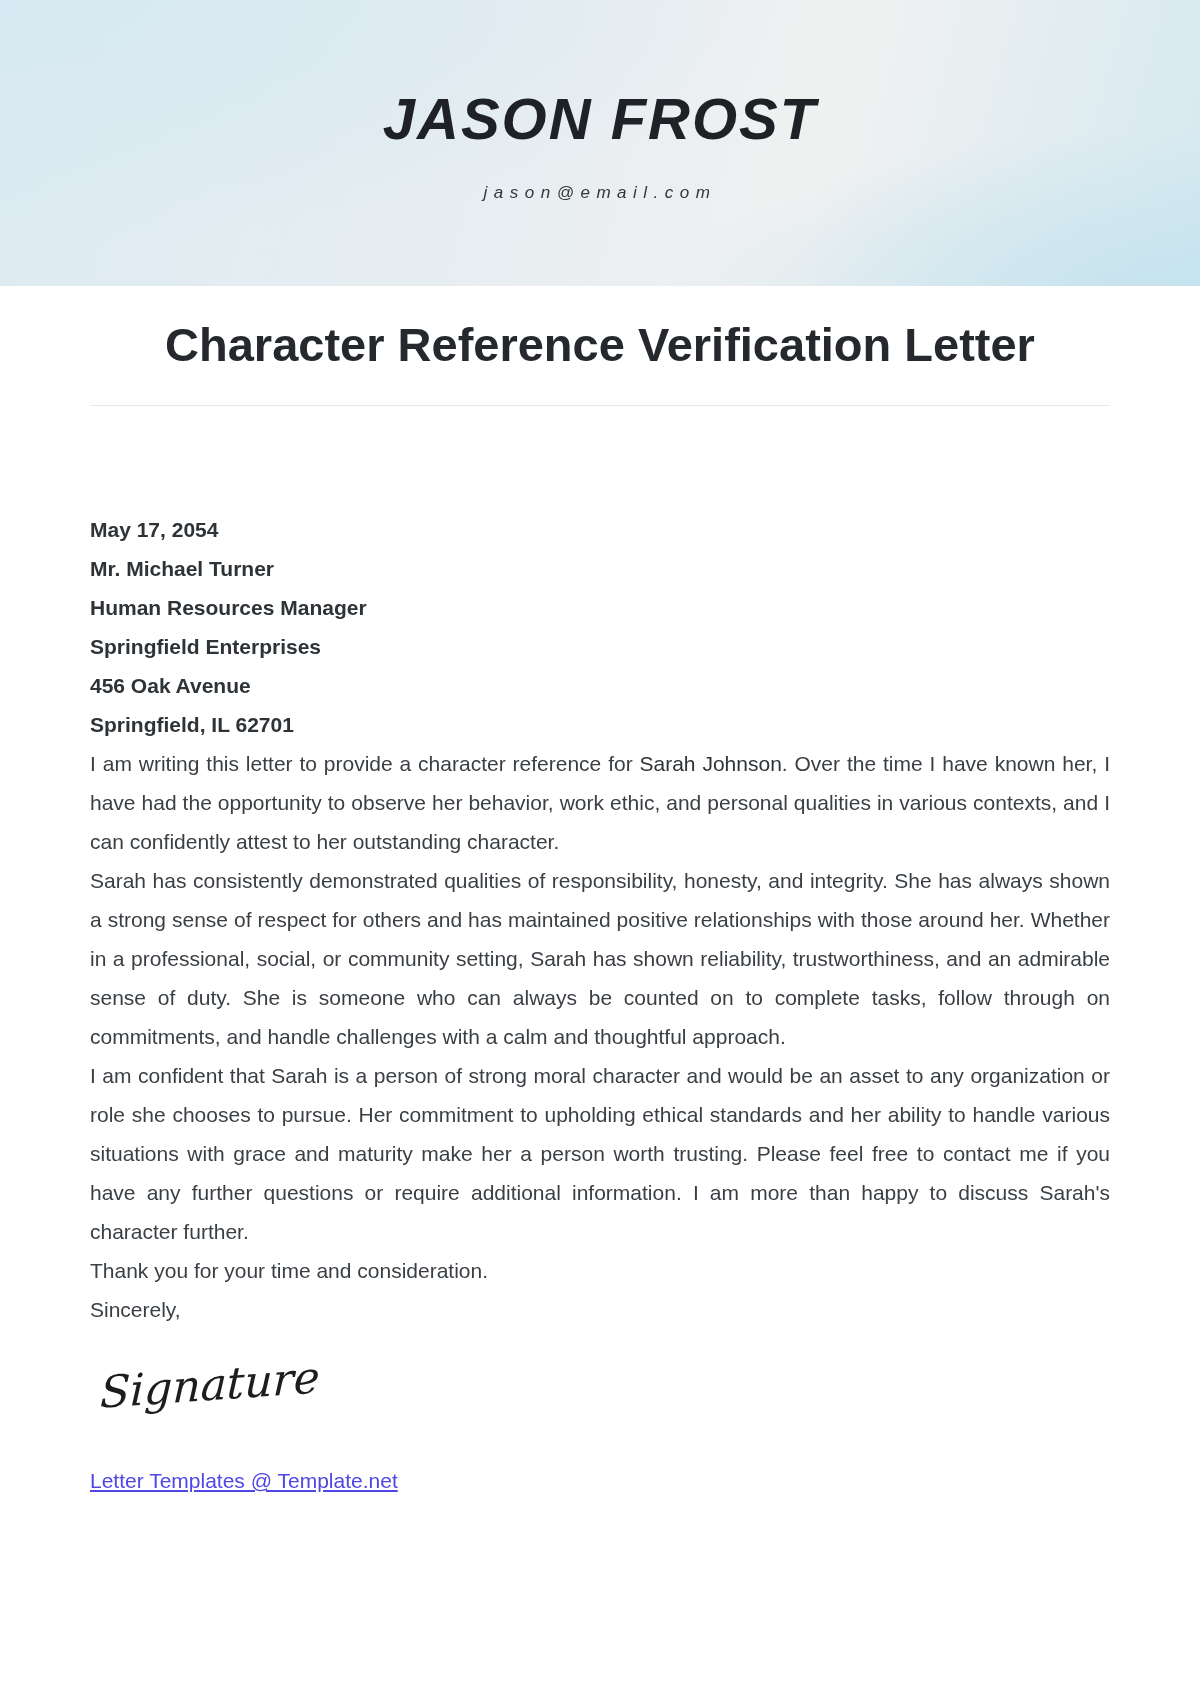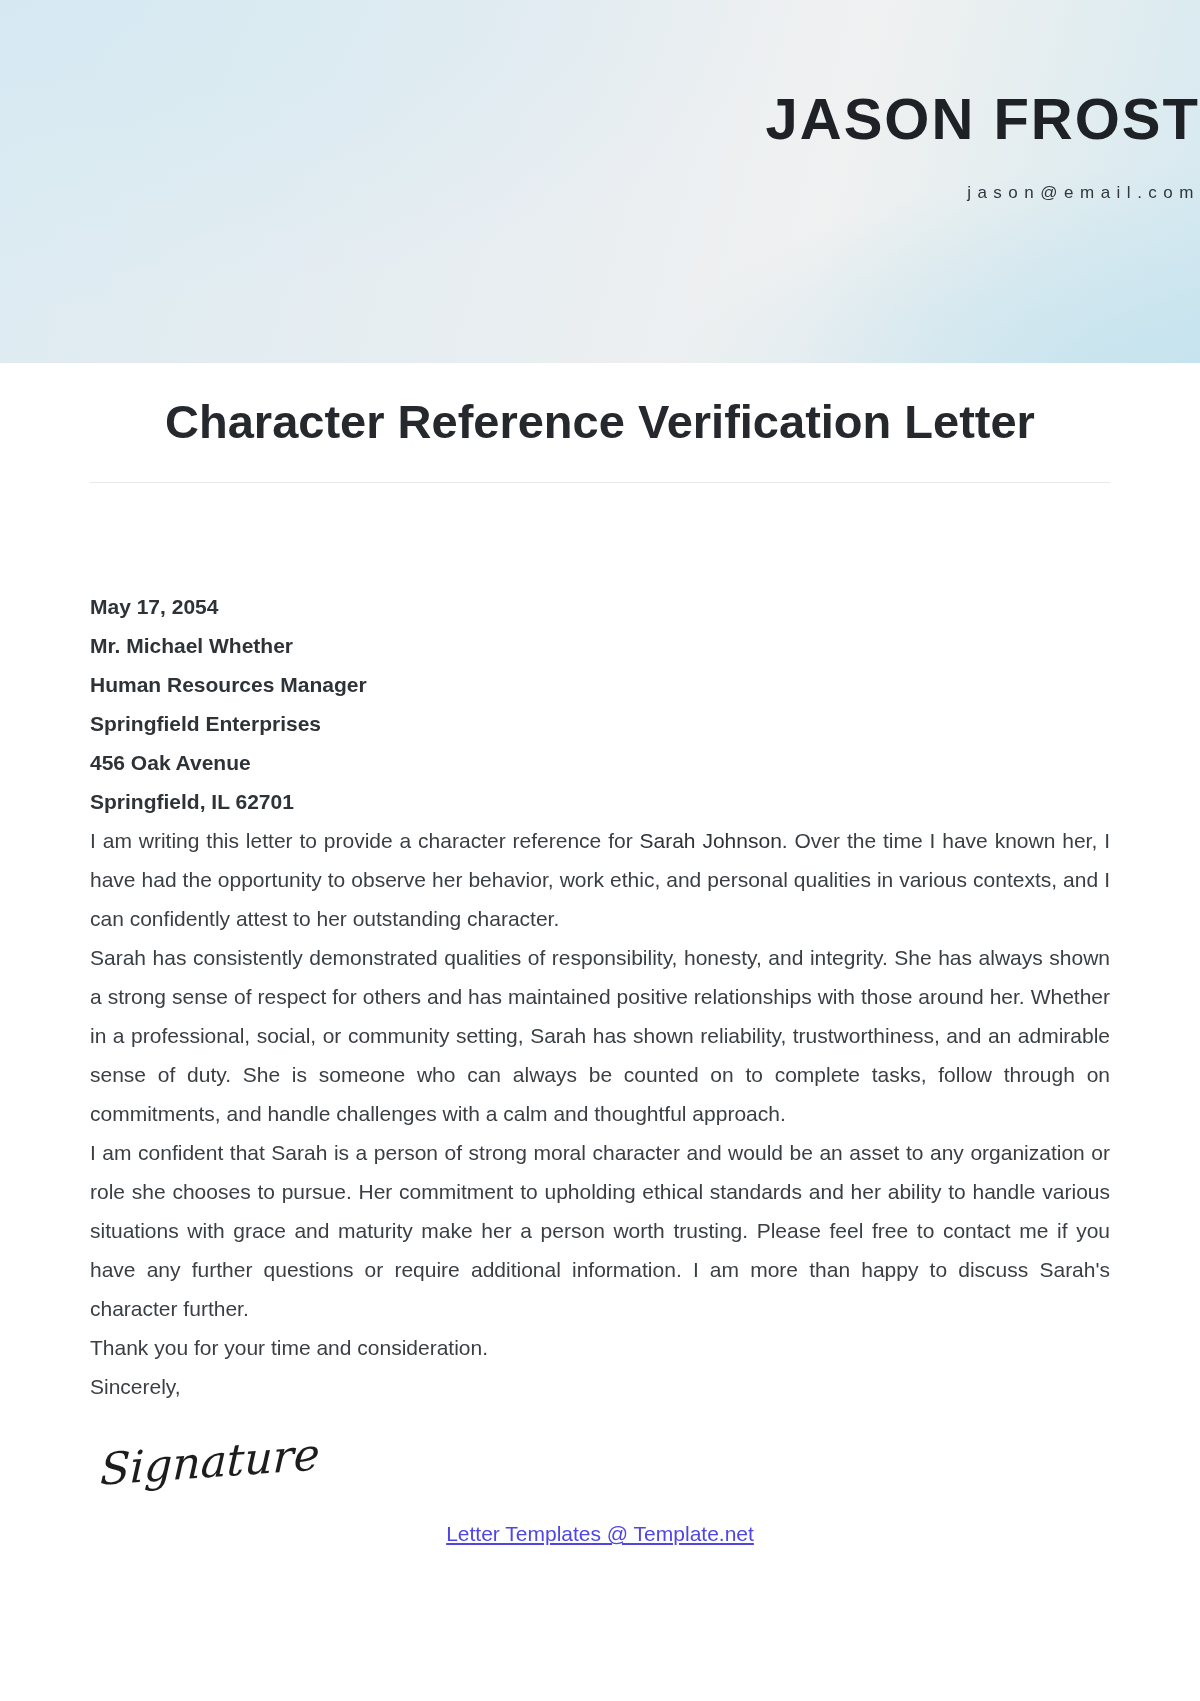--- a/index.html
+++ b/index.html
@@ -7,28 +7,29 @@
     width: 1200px;
     height: 1701px;
     background: #ffffff;
     overflow: hidden;
     font-family: "Liberation Sans", sans-serif;
     position: relative;
   }
 
   
   .header {
-    height: 363px;
+    height: 286px;
     box-sizing: border-box;
     padding-top: 90px;
-    text-align: right;
+    text-align: center;
     background:
       radial-gradient(90% 120% at 100% 105%, rgba(195,226,238,0.95) 0%, rgba(195,226,238,0) 50%),
       radial-gradient(110% 140% at 0% 0%, rgba(214,233,242,1) 0%, rgba(214,233,242,0) 60%),
       linear-gradient(105deg, #dcebf2 0%, #e9eef1 48%, #f0f1f1 68%, #d5e9f0 100%);
+    font-style: italic;
   }
   .header-name {
     font-size: 58px;
     font-weight: 700;
     letter-spacing: 2px;
     color: #1e2226;
     line-height: 1;
   }
   .header-email {
     margin-top: 35px;
@@ -86,22 +87,21 @@
   }
   .sender {
     margin-top: 40px;
     font-size: 21px;
     line-height: 33px;
   }
   .sender p { margin: 0; font-weight: 700; color: #2e3338; }
 
   
   .footer {
-    margin-top: 28px;
-    text-align: center;
+    margin-top: 52px;
   }
   .footer a {
     font-size: 21px;
     color: #4f46e5;
     text-decoration: underline;
     font-weight: 400;
   }
 </style>
 </head>
 <body>
@@ -111,21 +111,21 @@
   <div class="header-email">jason@email.com</div>
 </div>
 
 <div class="content">
 
   <h1 class="doc-title">Character Reference Verification Letter</h1>
   <hr class="divider">
 
   <div class="letter">
     <p class="bold-line">May 17, 2054</p>
-    <p class="bold-line">Mr. Michael Whether</p>
+    <p class="bold-line">Mr. Michael Turner</p>
     <p class="bold-line">Human Resources Manager</p>
     <p class="bold-line">Springfield Enterprises</p>
     <p class="bold-line">456 Oak Avenue</p>
     <p class="bold-line">Springfield, IL 62701</p>
 
     <p class="para justify"><span>I am writing this letter to provide a character reference for </span><strong>Sarah Johnson</strong><span>. Over the time I have known her, I have had the opportunity to observe her behavior, work ethic, and personal qualities in various contexts, and I can confidently attest to her outstanding character.</span></p>
 
     <p class="para justify">Sarah has consistently demonstrated qualities of responsibility, honesty, and integrity. She has always shown a strong sense of respect for others and has maintained positive relationships with those around her. Whether in a professional, social, or community setting, Sarah has shown reliability, trustworthiness, and an admirable sense of duty. She is someone who can always be counted on to complete tasks, follow through on commitments, and handle challenges with a calm and thoughtful approach.</p>
 
     <p class="para justify">I am confident that Sarah is a person of strong moral character and would be an asset to any organization or role she chooses to pursue. Her commitment to upholding ethical standards and her ability to handle various situations with grace and maturity make her a person worth trusting. Please feel free to contact me if you have any further questions or require additional information. I am more than happy to discuss Sarah's character further.</p>

